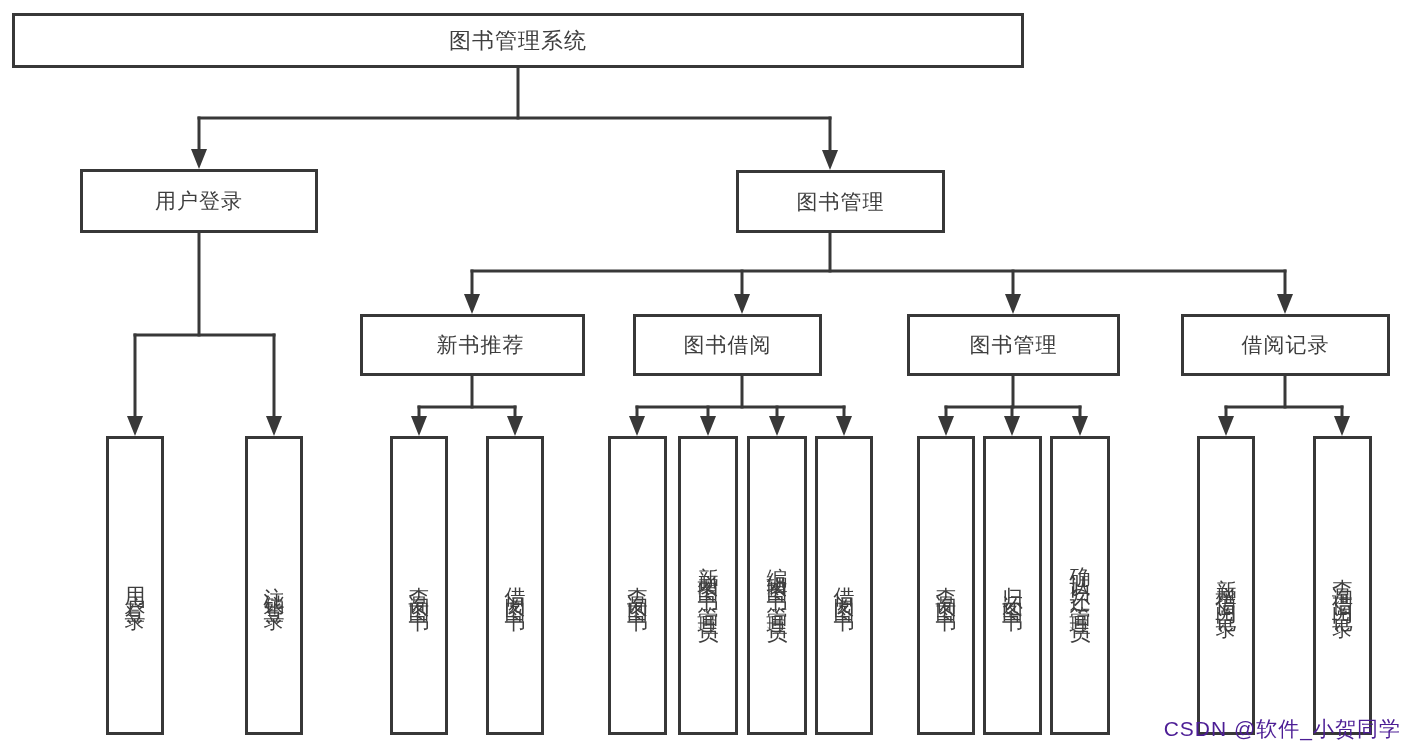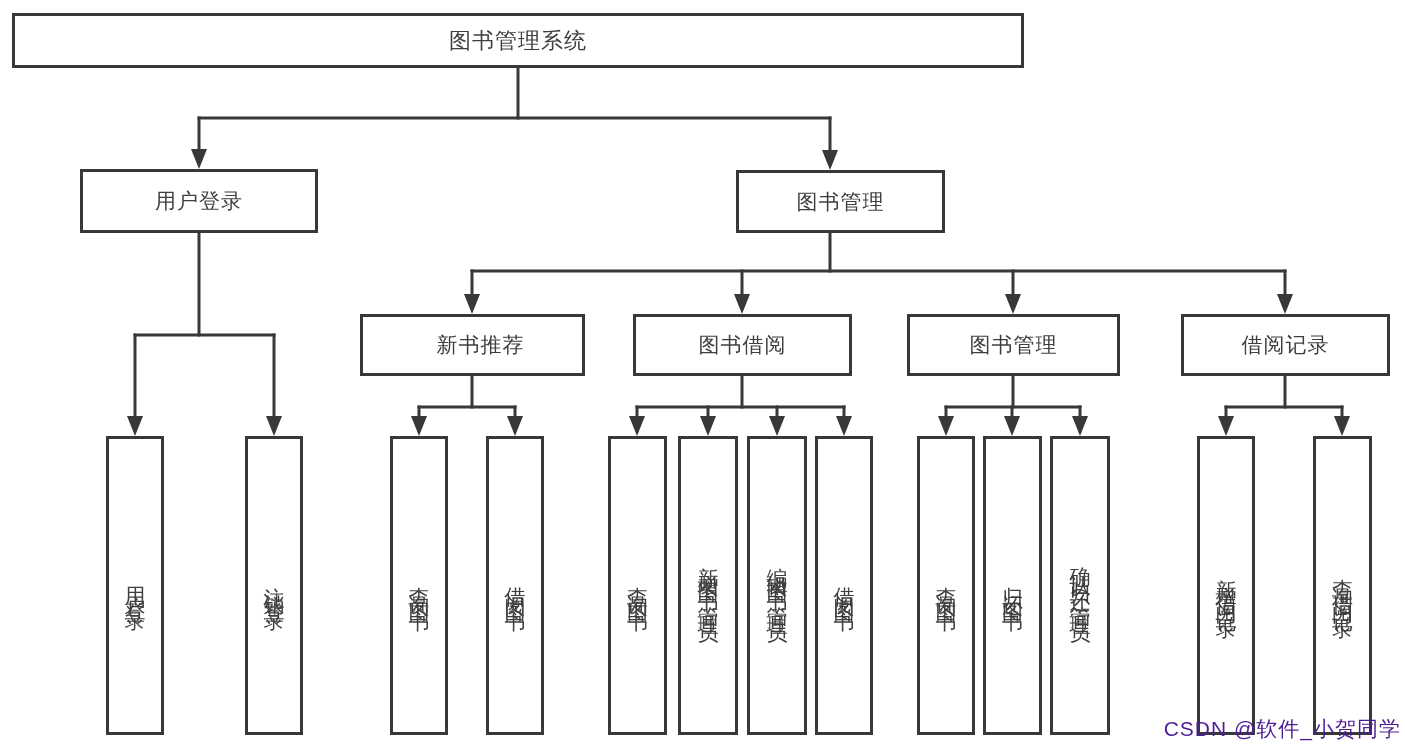--- a/index.html
+++ b/index.html
@@ -109,21 +109,21 @@
       <polygon points="1334,416 1350,416 1342,436"></polygon>
     </g>
   </svg>
 
   <div class="box hbox root" style="left:12px;top:13px;width:1012px;height:55px;">图书管理系统</div>
 
   <div class="box hbox" style="left:80px;top:169px;width:238px;height:64px;">用户登录</div>
   <div class="box hbox" style="left:736px;top:170px;width:209px;height:63px;">图书管理</div>
 
   <div class="box hbox" style="left:360px;top:314px;width:225px;height:62px;padding-left:16px;">新书推荐</div>
-  <div class="box hbox" style="left:633px;top:314px;width:219px;height:62px;">图书借阅</div>
+  <div class="box hbox" style="left:633px;top:314px;width:189px;height:62px;">图书借阅</div>
   <div class="box hbox" style="left:907px;top:314px;width:213px;height:62px;">图书管理</div>
   <div class="box hbox" style="left:1181px;top:314px;width:209px;height:62px;">借阅记录</div>
 
   <div class="box vbox" style="left:106px;top:436px;width:58px;height:299px;">用户登录</div>
   <div class="box vbox" style="left:245px;top:436px;width:58px;height:299px;">注销登录</div>
 
   <div class="box vbox" style="left:390px;top:436px;width:58px;height:299px;">查询图书</div>
   <div class="box vbox" style="left:486px;top:436px;width:58px;height:299px;">借阅图书</div>
 
   <div class="box vbox" style="left:608px;top:436px;width:59px;height:299px;">查询图书</div>

